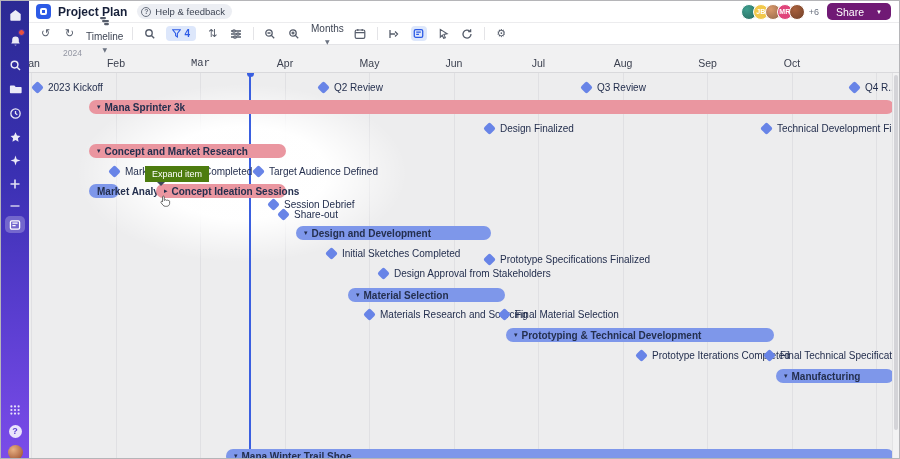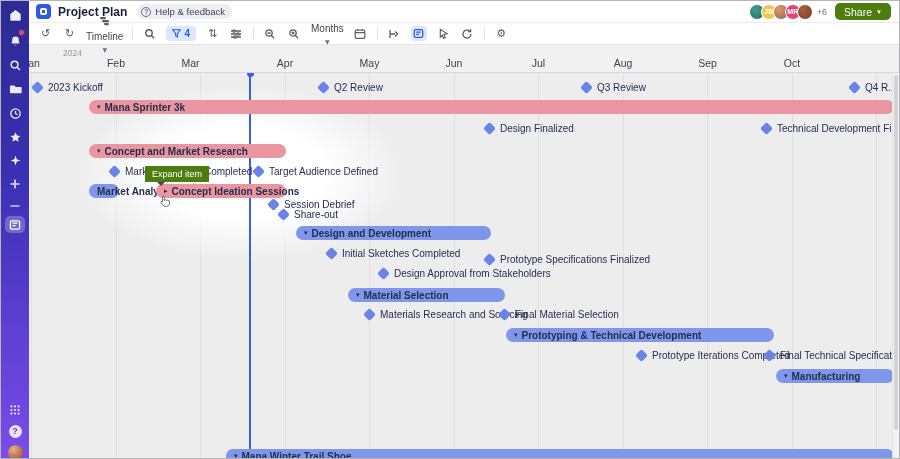--- a/index.html
+++ b/index.html
@@ -27,22 +27,22 @@
   .title{font-size:12px;font-weight:bold;color:#17203a;margin-left:7px;white-space:nowrap;}
   .help-pill{margin-left:10px;height:15px;padding:0 7px 0 4px;border-radius:8px;background:#eceef3;
              display:flex;align-items:center;gap:4px;font-size:9.5px;color:#3e4554;cursor:pointer;}
   .help-q{width:10px;height:10px;border-radius:50%;border:1px solid #6b7280;color:#6b7280;font-size:7px;
           display:flex;align-items:center;justify-content:center;font-weight:bold;}
   .hdr-right{margin-left:auto;display:flex;align-items:center;padding-right:8px;}
   .avatars{display:flex;align-items:center;}
   .av{width:16px;height:16px;border-radius:50%;border:1.5px solid #fff;margin-left:-4px;
       display:flex;align-items:center;justify-content:center;font-size:7px;font-weight:bold;color:#fff;cursor:pointer;}
   .overflow-count{font-size:9px;color:#6b7280;margin:0 8px 0 4px;cursor:pointer;}
-  .share-btn{height:17px;padding:0 9px;border-radius:5px;background:#4d7c0f;color:#fff;font-size:10.5px;
-             display:flex;align-items:center;gap:4px;cursor:pointer;border:none;}
+  .share-btn{height:17px;padding:0 9px;border-radius:5px;background:#701a75;color:#fff;font-size:10.5px;
+             display:flex;align-items:center;gap:12px;cursor:pointer;border:none;}
   .share-btn .chev{font-size:6px;}
 
   
   .toolbar{position:absolute;left:28px;right:0;top:22px;height:22px;background:#fff;border-bottom:1px solid #e4e4e7;
            display:flex;align-items:center;gap:9px;padding-left:9px;z-index:30;color:#565d6b;}
   .tb-ic{width:15px;height:15px;display:flex;align-items:center;justify-content:center;cursor:pointer;
          font-family:"DejaVu Sans",sans-serif;font-size:11px;color:#565d6b;}
   .tb-group{display:flex;align-items:center;gap:4px;cursor:pointer;font-size:10px;color:#3e4554;flex-direction:column;}
   .tb-group .chev{font-size:6px;color:#6b7280;font-family:"DejaVu Sans",sans-serif;}
   .tb-sep{width:1px;height:13px;background:#e4e4e7;}
@@ -269,21 +269,21 @@
     </span>
     <span class="tb-sep"></span>
     <span class="tb-ic">⚙</span>
   </div>
 
   <div class="tl-hdr">
     <span class="year" style="left:34px">2024</span>
     <div>
         <div class="month-label" style="left: -40px;">Jan</div>
         <div class="month-label" style="left: 44.5px;">Feb</div>
-        <div class="month-label" style="left: 119px;">Mar</div>
+        <div class="month-label" style="left: 129px; font-family: Liberation Mono, monospace;">Mar</div>
         <div class="month-label" style="left: 213.5px;">Apr</div>
         <div class="month-label" style="left: 298px;">May</div>
         <div class="month-label" style="left: 382.5px;">Jun</div>
         <div class="month-label" style="left: 467px;">Jul</div>
         <div class="month-label" style="left: 551.5px;">Aug</div>
         <div class="month-label" style="left: 636px;">Sep</div>
         <div class="month-label" style="left: 720.5px;">Oct</div>
       </div>
   </div>
 

